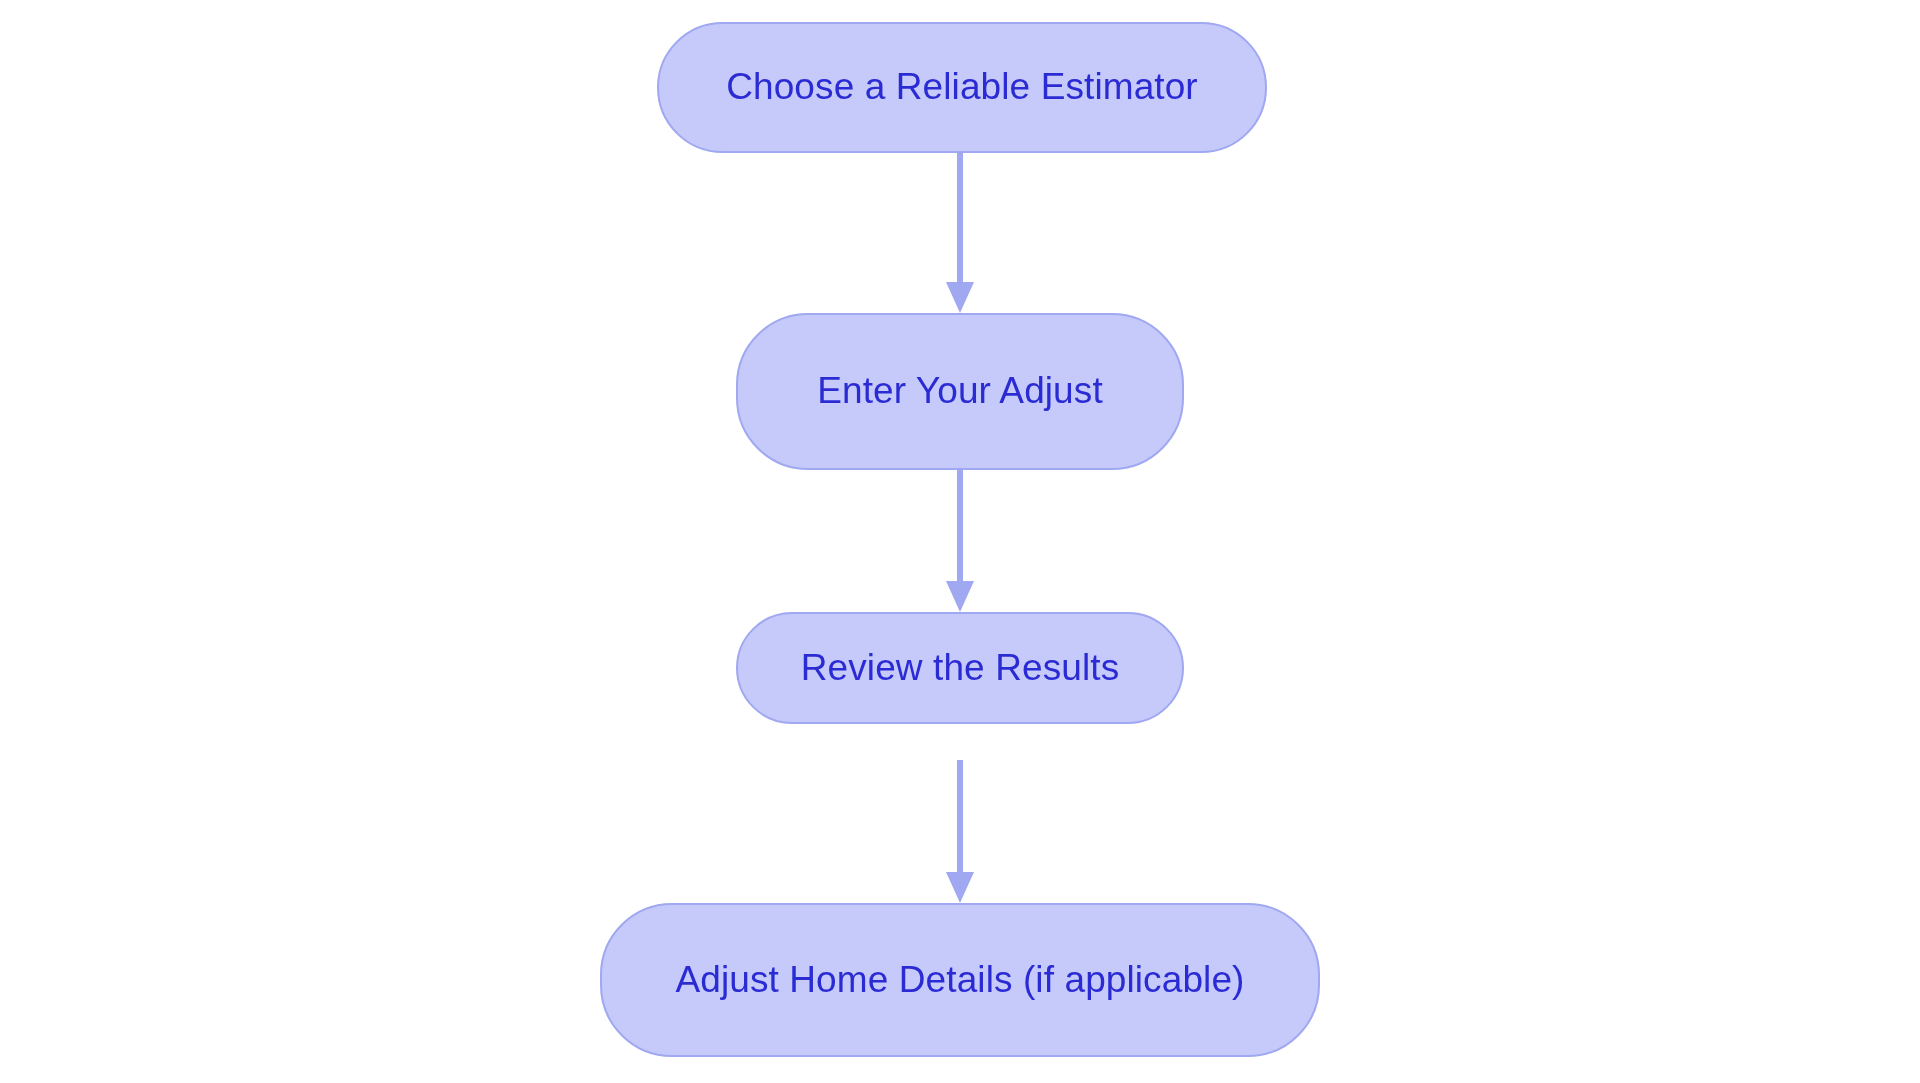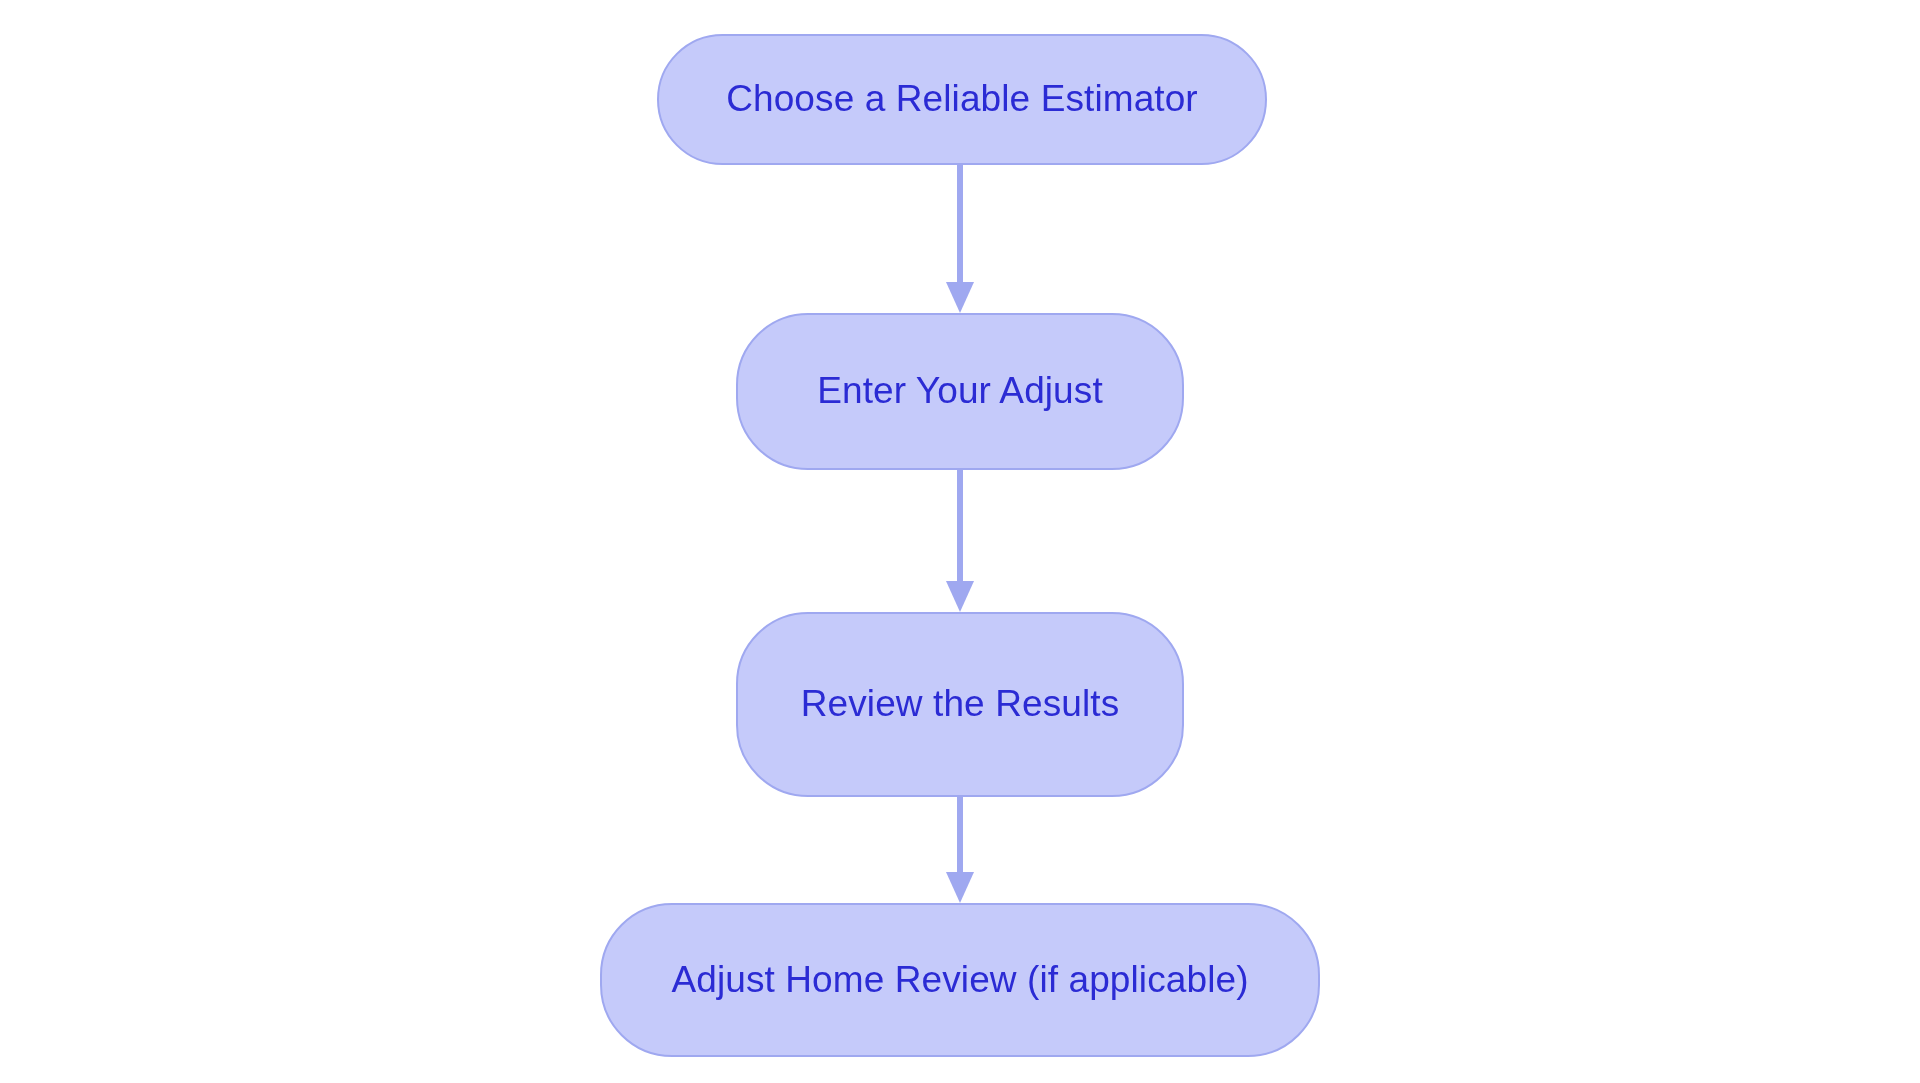--- a/index.html
+++ b/index.html
@@ -39,23 +39,23 @@
     white-space: nowrap;
     user-select: none;
   }
 
   .flow-node-label {
     display: block;
     pointer-events: none;
   }
 
   
-  #node-0 { left: 657px; top: 22px;  width: 610px; height: 131px; margin-top: 12px; }
+  #node-0 { left: 657px; top: 22px;  width: 610px; height: 131px; }
   #node-1 { left: 736px; top: 313px; width: 448px; height: 157px; }
-  #node-2 { left: 736px; top: 612px; width: 448px; height: 185px; align-items: center; }
+  #node-2 { left: 736px; top: 612px; width: 448px; height: 112px; align-items: center; }
   #node-3 { left: 600px; top: 903px; width: 720px; height: 154px; }
 
   
   .flow-edge {
     position: absolute;
     left: 0;
     top: 0;
     width: 1920px;
     height: 1083px;
     overflow: visible;
@@ -99,16 +99,16 @@
 
   <div class="flow-node" id="node-1">
     <span class="flow-node-label">Enter Your Adjust</span>
   </div>
 
   <div class="flow-node" id="node-2">
     <span class="flow-node-label">Review the Results</span>
   </div>
 
   <div class="flow-node" id="node-3">
-    <span class="flow-node-label">Adjust Home Review (if applicable)</span>
+    <span class="flow-node-label">Adjust Home Details (if applicable)</span>
   </div>
 
 </div>
 
 </body></html>

